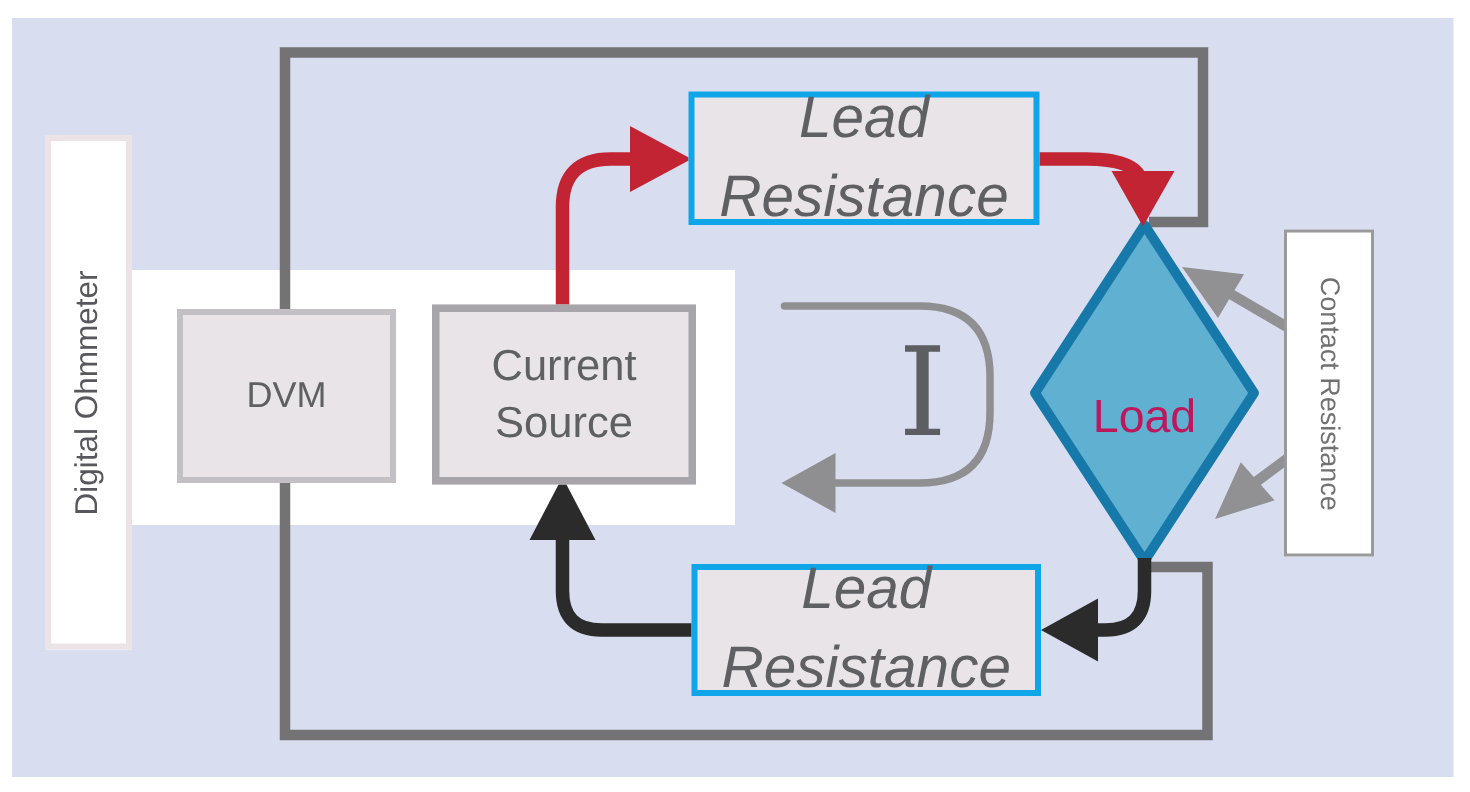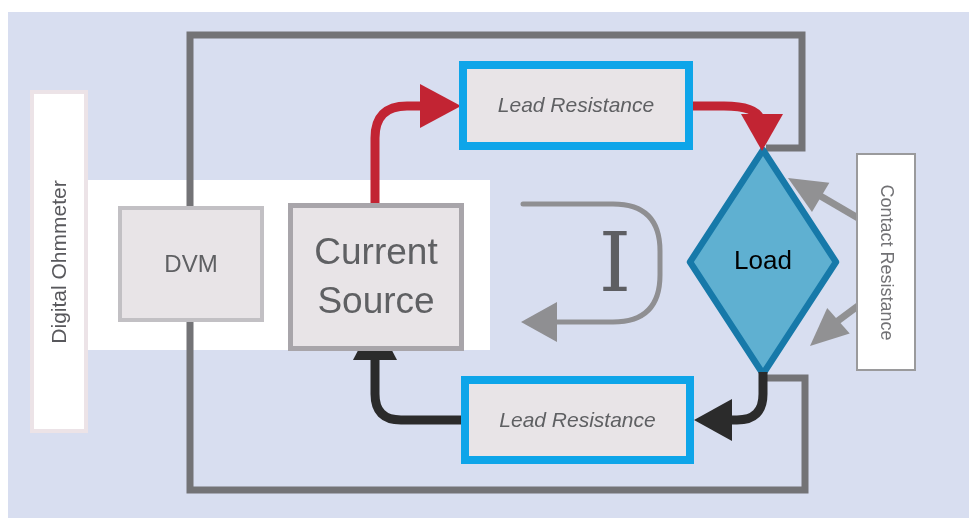--- a/index.html
+++ b/index.html
@@ -32,30 +32,30 @@
     background: #e8e4e7;
     color: #5f6063;
     box-sizing: border-box;
   }
   .box-dvm {
     left: 118px; top: 206px; width: 146px; height: 116px;
     border: 4px solid #c2c0c4;
     font-size: 24px;
   }
   .box-cs {
-    left: 288px; top: 203px; width: 176px; height: 148px;
+    left: 288px; top: 203px; width: 176px; height: 120px;
     border: 5px solid #a8a5aa;
-    font-size: 37px;
+    font-size: 29px;
     line-height: 1.32;
     padding: 0 18px;
   }
   .box-lead {
-    border: 8px solid #0ea5e9;
+    border: 4px solid #0ea5e9;
     font-style: italic;
-    font-size: 21px;
+    font-size: 39px;
     line-height: 1.35;
   }
   .box-lead-top { left: 459px; top: 61px; width: 234px; height: 89px; }
   .box-lead-bottom { left: 461px; top: 376px; width: 233px; height: 88px; }
   .vlabel {
     display: flex; align-items: center; justify-content: center;
     background: #ffffff;
     box-sizing: border-box;
   }
   .vlabel-ohmmeter {
@@ -66,24 +66,24 @@
   }
   .vlabel-contact {
     left: 856px; top: 153px; width: 60px; height: 218px;
     border: 2px solid #9a9a9c;
     color: #717174;
     font-size: 18px;
   }
   .vtext-up   { transform: rotate(-90deg); white-space: nowrap; }
   .vtext-down { transform: rotate(90deg);  white-space: nowrap; }
   .load-label {
-    left: 703px; top: 245px; width: 120px;
+    left: 703px; top: 260px; width: 120px;
     text-align: center;
-    color: #000000;
-    font-size: 26px;
+    color: #be185d;
+    font-size: 31px;
   }
   .current-symbol {
     left: 575px; top: 212px; width: 80px; height: 100px;
     display: flex; align-items: center; justify-content: center;
     font-family: "DejaVu Serif", "Liberation Serif", serif;
     font-size: 82px;
     color: #5d5e62;
   }
 </style>
 </head>

